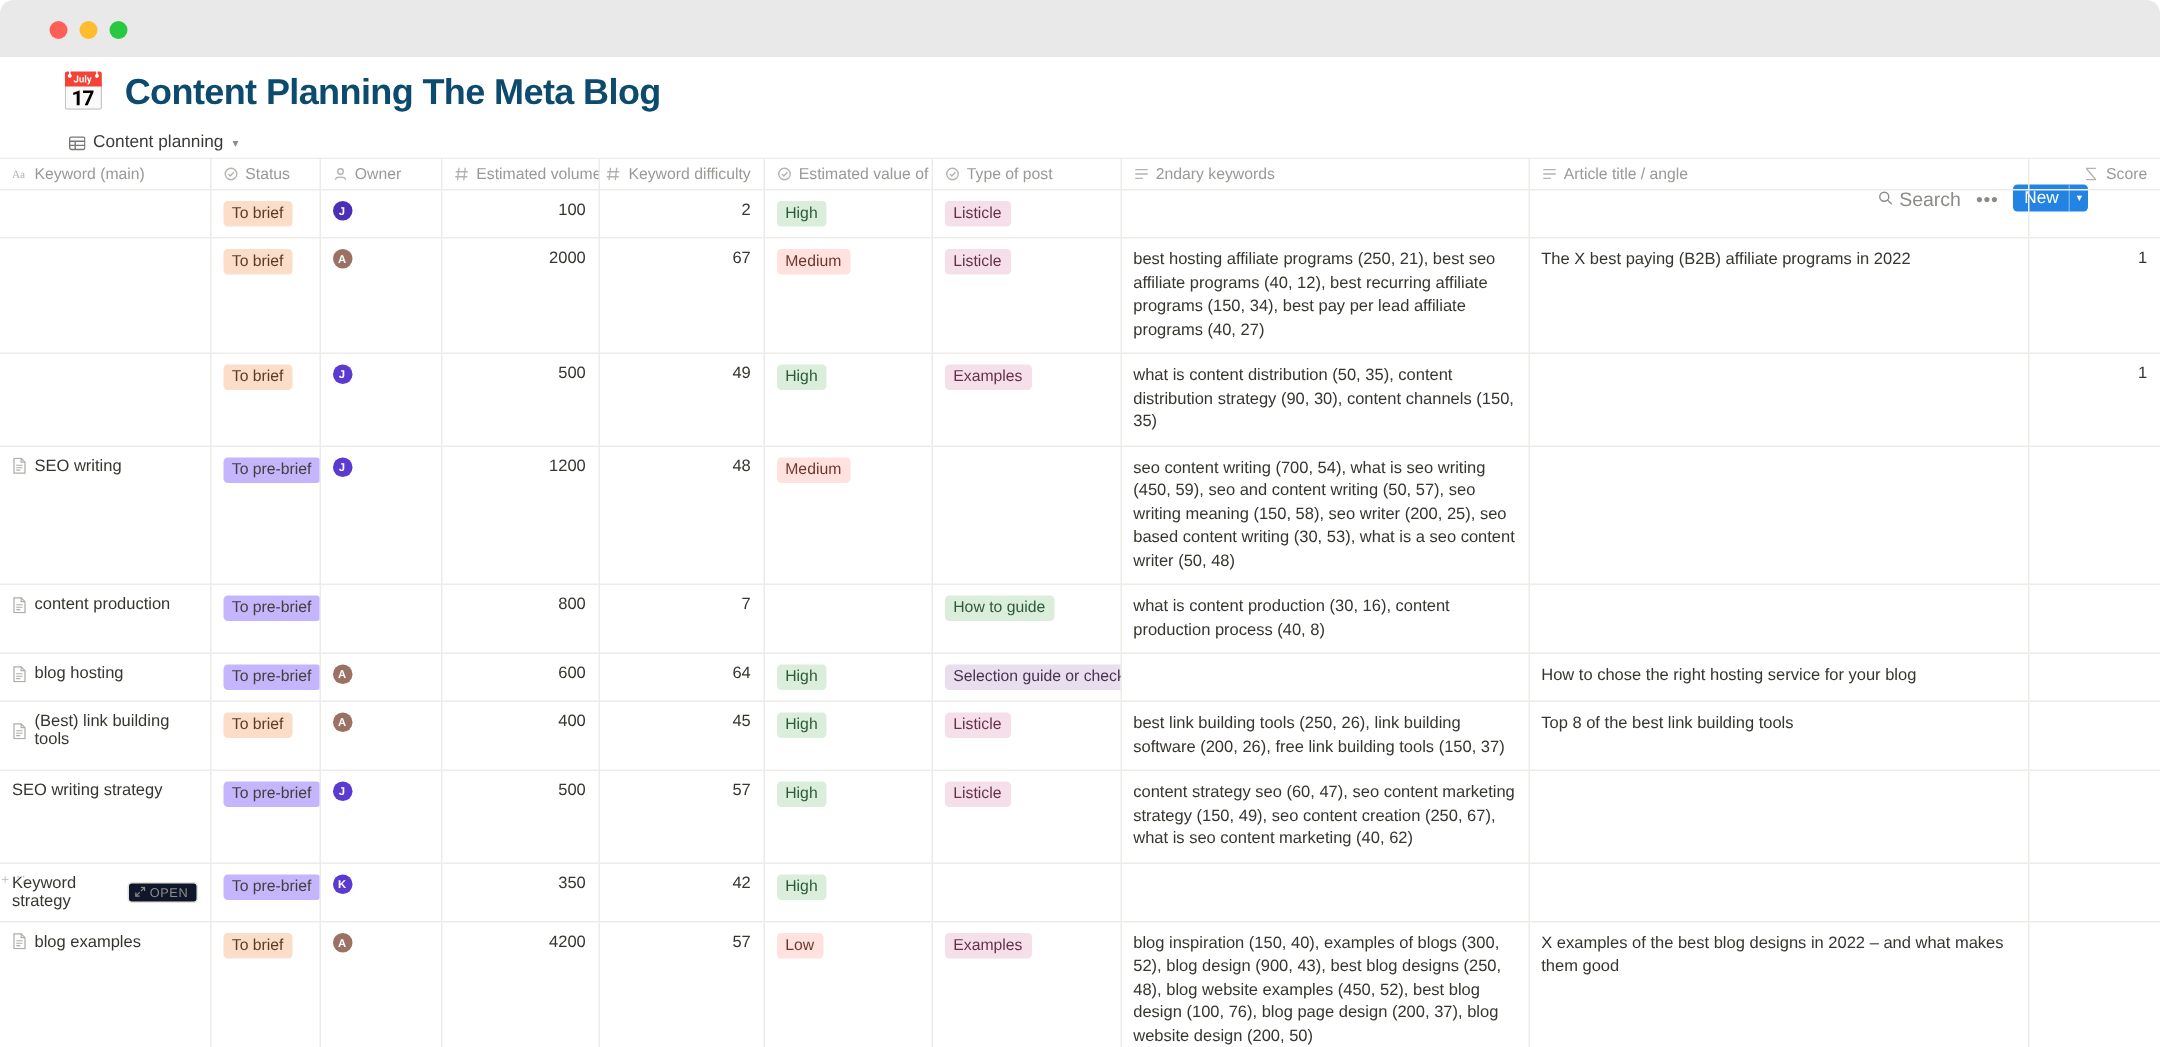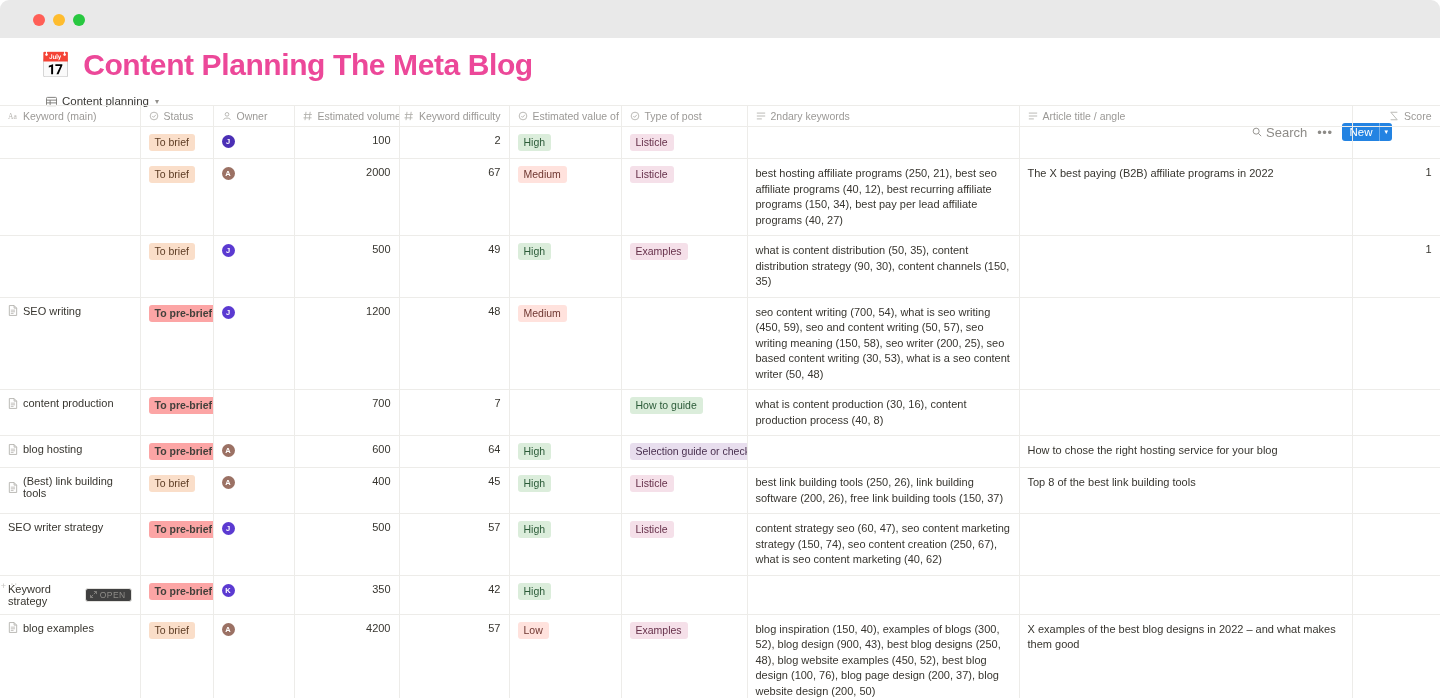--- a/index.html
+++ b/index.html
@@ -25,21 +25,21 @@
   .l-green { background: #28c840; }
 
   
   .page-header { position: absolute; top: 38px; left: 0; right: 0; }
   .title-row {
     display: flex; align-items: center; gap: 12px;
     padding: 10px 0 0 40px;
   }
   .title-emoji { font-size: 25px; line-height: 1; }
   .page-title {
-    font-size: 30px; font-weight: bold; color: #ec4899;
+    font-size: 24px; font-weight: bold; color: #0c4a6e;
     letter-spacing: -0.4px;
   }
 
   .view-row {
     display: flex; align-items: center;
     padding: 11px 15px 0 42px; gap: 6px;
   }
   .view-tab {
     display: flex; align-items: center; gap: 5px;
     font-size: 11.5px; color: #3b3a37;
@@ -124,33 +124,33 @@
   .handles {
     position: absolute; left: -1px; top: 5px;
     display: flex; align-items: center; gap: 3px;
     color: #c6c4c0; font-size: 9px;
   }
   .handle-plus { width: 9px; text-align: center; }
   .handle-grip { letter-spacing: -2px; }
   .open-btn {
     display: inline-flex; align-items: flex-start; gap: 3px;
     border: 1px solid #e3e2df; border-radius: 3px;
-    background: #404040; color: #8f8d89;
+    background: #0f172a; color: #8f8d89;
     font-size: 8.5px; letter-spacing: .4px;
     padding: 1px 5px 1px 4px; margin-left: 14px;
   }
 
   
   .pill {
     display: inline-block; border-radius: 3px;
     padding: 1px 6px 2px; font-size: 10.5px; line-height: 14px;
     white-space: nowrap;
   }
   .p-tobrief     { background: #fadec9; color: #5c3b23; }
-  .p-toprebrief  { background: #fca5a5; color: #42403b; font-weight: bold; }
+  .p-toprebrief  { background: #c4b5fd; color: #42403b; }
   .p-high        { background: #dbeddb; color: #2b5b38; }
   .p-medium      { background: #ffe2dd; color: #6f3630; }
   .p-low         { background: #ffe2dd; color: #6f3630; }
   .p-listicle    { background: #f5e0e9; color: #66304a; }
   .p-examples    { background: #f5e0e9; color: #66304a; }
   .p-howto       { background: #dbeddb; color: #2b5b38; }
   .p-selection   { background: #e8deee; color: #49304f; }
 
   
   .avatar {
@@ -433,21 +433,21 @@
                     <line x1="2.6" y1="5.6" x2="7.2" y2="5.6" stroke="currentColor" stroke-width="0.8"></line>
                     <line x1="2.6" y1="7.4" x2="7.2" y2="7.4" stroke="currentColor" stroke-width="0.8"></line>
                     <line x1="2.6" y1="9.2" x2="5.6" y2="9.2" stroke="currentColor" stroke-width="0.8"></line>
                   </svg>
                 </span>
                 <span class="kw-text">content production</span>
               </div>
             </td>
             <td class="c-st"><span class="pill p-toprebrief">To pre-brief</span></td>
             <td class="c-ow"></td>
-            <td class="c-ev num">700</td>
+            <td class="c-ev num">800</td>
             <td class="c-kd num">7</td>
             <td class="c-eval"></td>
             <td class="c-tp"><span class="pill p-howto">How to guide</span></td>
             <td class="kws c-2nd">
               <div class="kws-line">what is content production (30, 16), content production process (40, 8)</div>
             </td>
             <td class="art c-art"></td>
             <td class="c-sc num"></td>
           </tr>
           <tr>
@@ -498,31 +498,31 @@
             <td class="c-tp"><span class="pill p-listicle">Listicle</span></td>
             <td class="kws c-2nd">
               <div class="kws-line">best link building tools (250, 26), link building software (200, 26), free link building tools (150, 37)</div>
             </td>
             <td class="art c-art">Top 8 of the best link building tools</td>
             <td class="c-sc num"></td>
           </tr>
           <tr>
             <td class="kwcell c-kw">
               <div class="kw-inner">
-                <span class="kw-text">SEO writer strategy</span>
+                <span class="kw-text">SEO writing strategy</span>
               </div>
             </td>
             <td class="c-st"><span class="pill p-toprebrief">To pre-brief</span></td>
             <td class="c-ow"><span class="avatar av-indigo">J</span></td>
             <td class="c-ev num">500</td>
             <td class="c-kd num">57</td>
             <td class="c-eval"><span class="pill p-high">High</span></td>
             <td class="c-tp"><span class="pill p-listicle">Listicle</span></td>
             <td class="kws c-2nd">
-              <div class="kws-line">content strategy seo (60, 47), seo content marketing strategy (150, 74), seo content creation (250, 67), what is seo content marketing (40, 62)</div>
+              <div class="kws-line">content strategy seo (60, 47), seo content marketing strategy (150, 49), seo content creation (250, 67), what is seo content marketing (40, 62)</div>
             </td>
             <td class="art c-art"></td>
             <td class="c-sc num"></td>
           </tr>
           <tr>
             <td class="kwcell c-kw">
               <div class="handles">
                 <span class="handle-plus">+</span>
                 <span class="handle-grip">∷</span>
               </div>

